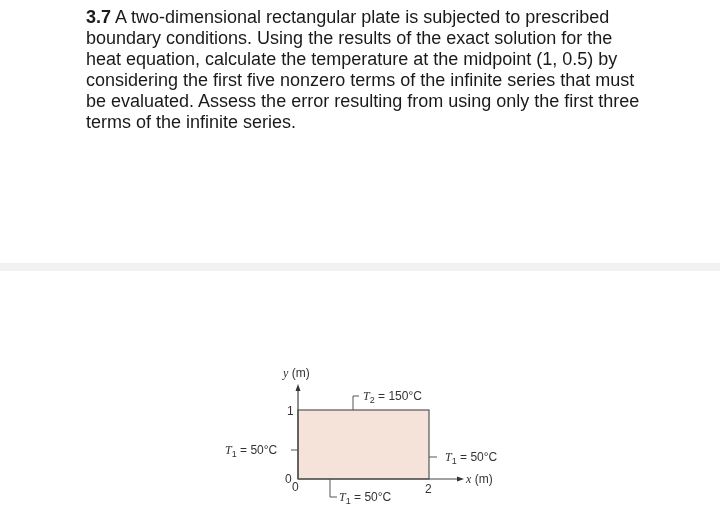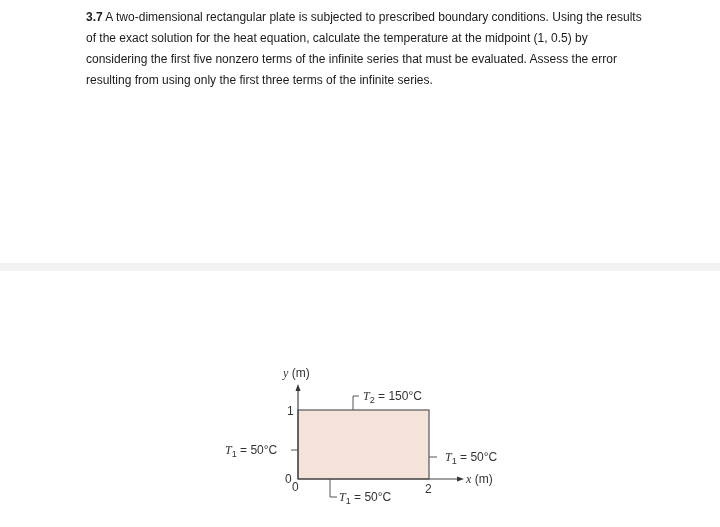--- a/index.html
+++ b/index.html
@@ -1,20 +1,20 @@
 <!DOCTYPE html>
 <html><head>
 <meta charset="utf-8">
 <style>
   html, body { margin:0; padding:0; background:#ffffff; }
   body { width:720px; height:527px; position:relative; overflow:hidden; }
   .problem {
     position:absolute; left:86px; top:7px; width:560px;
     font-family:"Liberation Sans", "DejaVu Sans", sans-serif;
-    font-size:12px; line-height:21px; color:#1a1a1a;
+    font-size:18px; line-height:21px; color:#1a1a1a;
   }
   .problem .num { font-weight:bold; }
   .divider { position:absolute; left:0; top:263px; width:720px; height:8px; background:#f2f2f2; }
   .figure { position:absolute; left:0; top:271px; width:720px; height:256px; }
   svg text { font-family:"Liberation Sans", "DejaVu Sans", sans-serif; fill:#333; }
   svg .it { font-family:"Liberation Serif", "DejaVu Serif", serif; font-style:italic; }
 </style>
 </head>
 <body>
 

